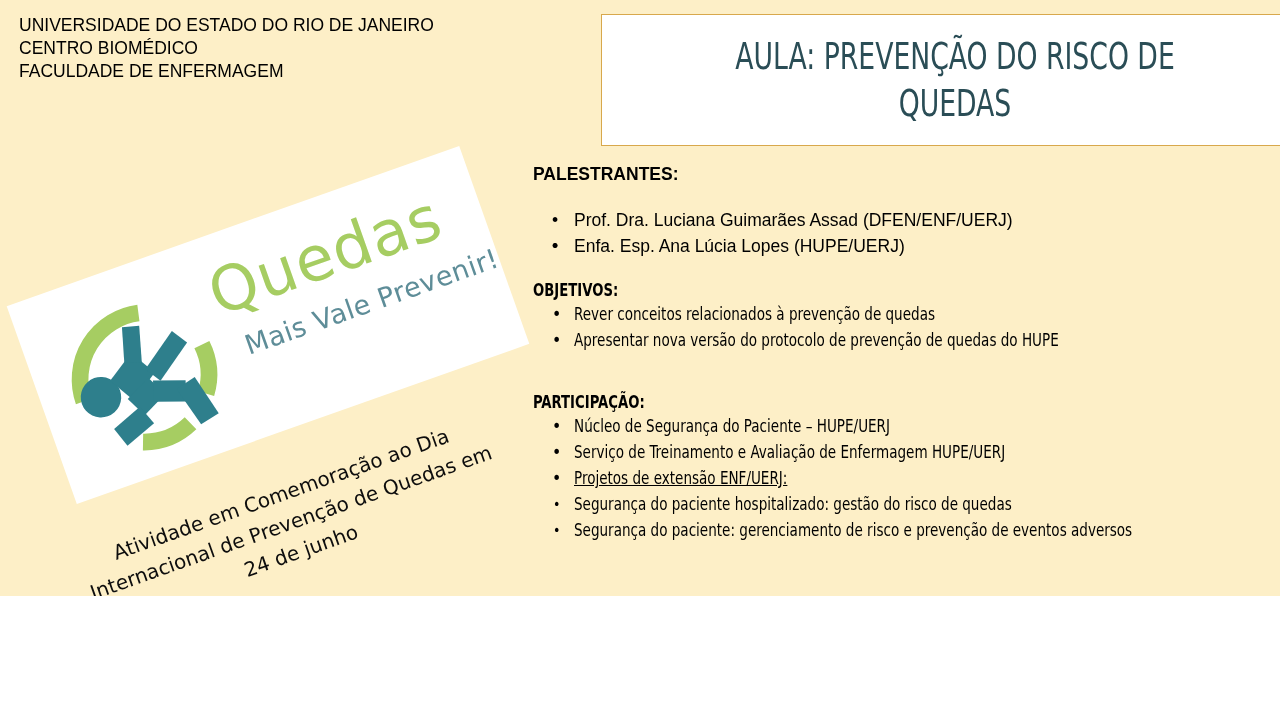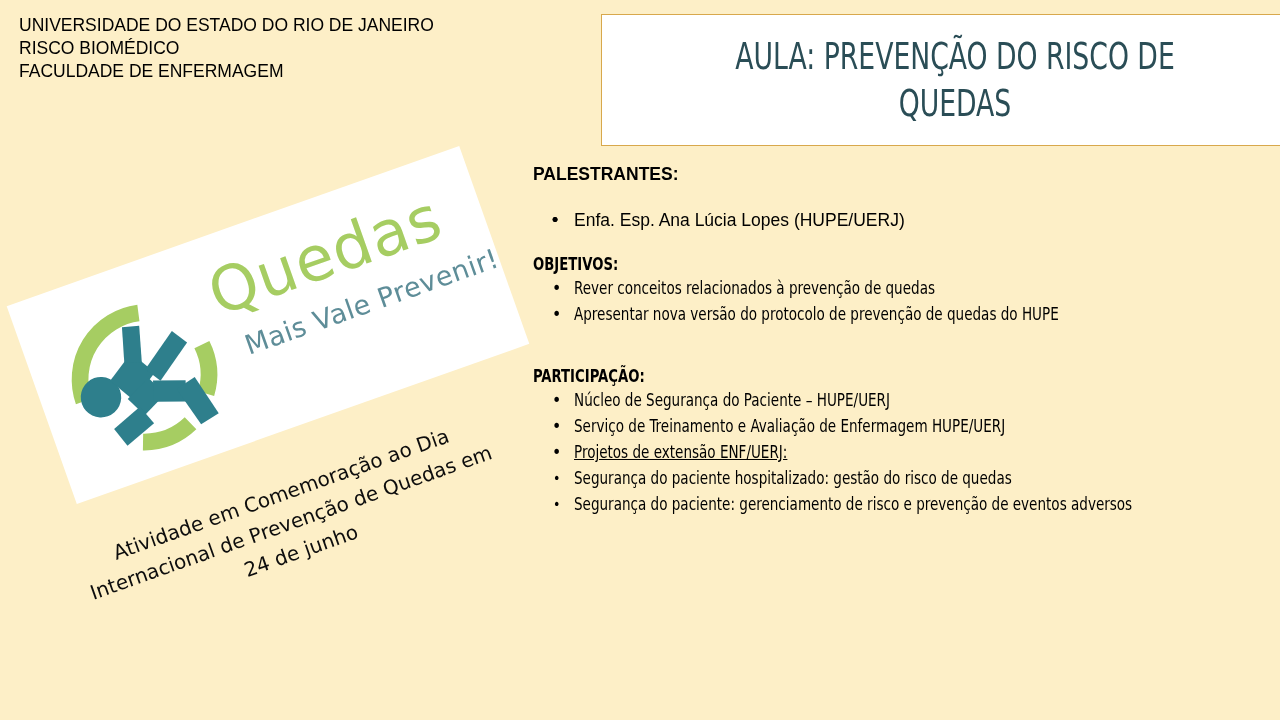--- a/index.html
+++ b/index.html
@@ -4,21 +4,21 @@
 <title>Aula: Prevenção do Risco de Quedas</title>
 <style>
   html, body {
     margin: 0;
     padding: 0;
     background: #ffffff;
   }
   #slide {
     position: relative;
     width: 1280px;
-    height: 720px;
+    height: 596px;
     background: #fdefc7;
     overflow: hidden;
     font-family: "Liberation Sans", sans-serif;
     -webkit-font-smoothing: antialiased;
   }
 
   
   #institution {
     position: absolute;
     left: 19px;
@@ -221,21 +221,21 @@
     color: #0d0d0d;
   }
 </style>
 </head>
 <body>
 
 <div id="slide">
 
   <div id="institution">
     <div class="line">UNIVERSIDADE DO ESTADO DO RIO DE JANEIRO</div>
-    <div class="line">RISCO BIOMÉDICO</div>
+    <div class="line">CENTRO BIOMÉDICO</div>
     <div class="line">FACULDADE DE ENFERMAGEM</div>
   </div>
 
   <div id="title-box">
     <div id="title-text">AULA: PREVENÇÃO DO RISCO DE QUEDAS</div>
   </div>
 
   <div id="logo-wrap">
 
     <div id="logo-card"></div>
@@ -279,20 +279,21 @@
       <div>24 de junho</div>
     </div>
   </div>
 
   <div id="content">
 
     <div class="sec-head">PALESTRANTES:</div>
     <ul class="bl" id="list-palestrantes">
       <li>
         <span class="bullet">•</span>
+        <span class="txt">Prof. Dra. Luciana Guimarães Assad (DFEN/ENF/UERJ)</span>
       </li>
       <li>
         <span class="bullet">•</span>
       </li>
       <li>
         <span class="bullet">•</span>
         <span class="txt">Enfa. Esp. Ana Lúcia Lopes (HUPE/UERJ)</span>
       </li>
     </ul>
 

